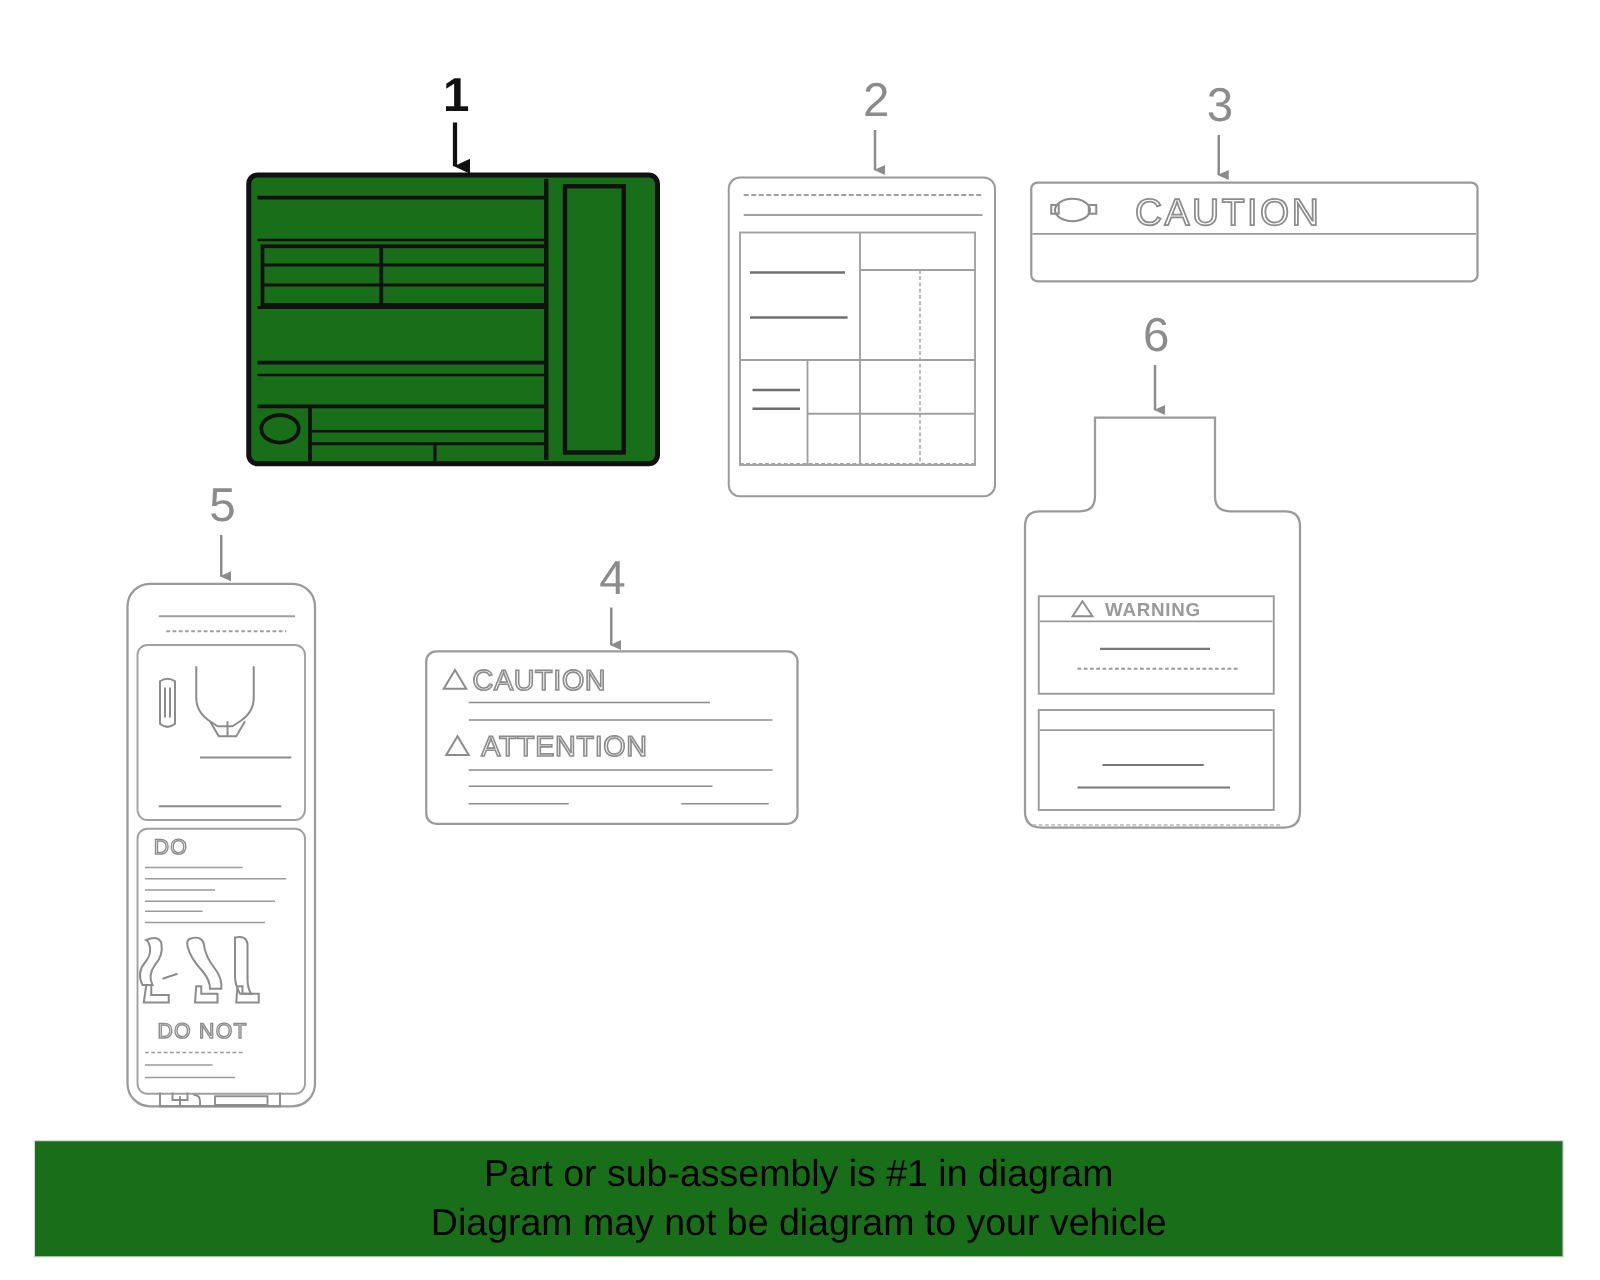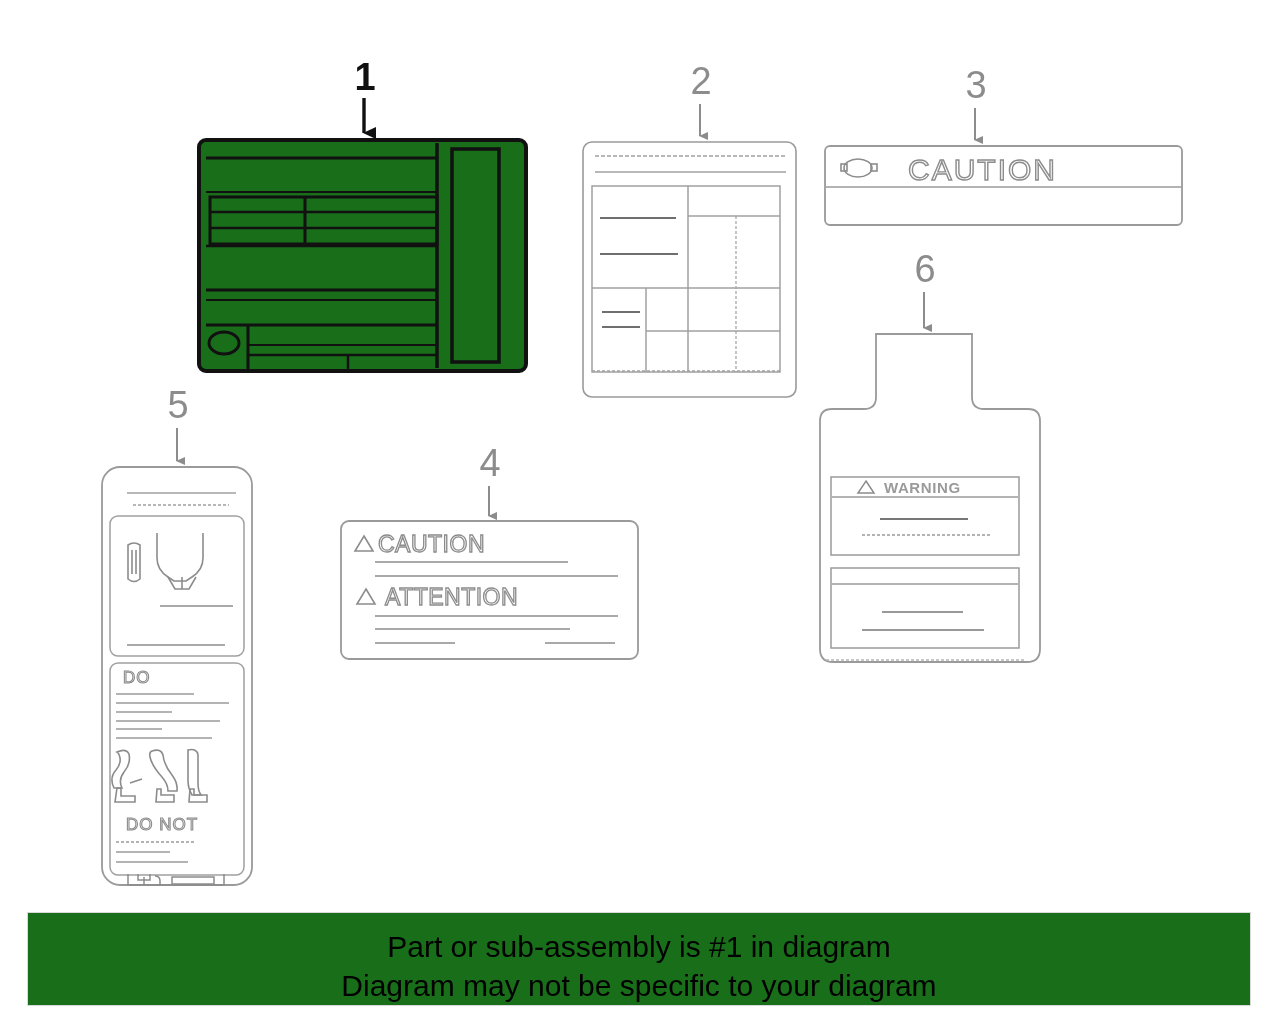--- a/index.html
+++ b/index.html
@@ -38,21 +38,21 @@
     position: absolute;
     left: 28px;
     top: 913px;
     width: 1222px;
     height: 92px;
     background: #196e19;
     box-shadow: 0 0 0 1px #d9d9d9;
     display: flex;
     flex-direction: column;
     align-items: center;
-    justify-content: flex-end;
+    justify-content: center;
   }
   #notice-banner .line {
     color: #000000;
     font-size: 30px;
     font-family: "Liberation Sans", sans-serif;
     line-height: 1.3;
     white-space: nowrap;
   }
 </style>
 </head>
@@ -242,14 +242,14 @@
 
 <div class="callout-number highlighted" style="left:348px; top:58px; width:34px;">1</div>
 <div class="callout-number" style="left:684px; top:62px; width:34px;">2</div>
 <div class="callout-number" style="left:959px; top:66px; width:34px;">3</div>
 <div class="callout-number" style="left:473px; top:444px; width:34px;">4</div>
 <div class="callout-number" style="left:161px; top:386px; width:34px;">5</div>
 <div class="callout-number" style="left:908px; top:250px; width:34px;">6</div>
 
 <div id="notice-banner">
   <div class="line">Part or sub-assembly is #1 in diagram</div>
-  <div class="line">Diagram may not be specific to your diagram</div>
+  <div class="line">Diagram may not be diagram to your vehicle</div>
 </div>
 
 </body></html>

